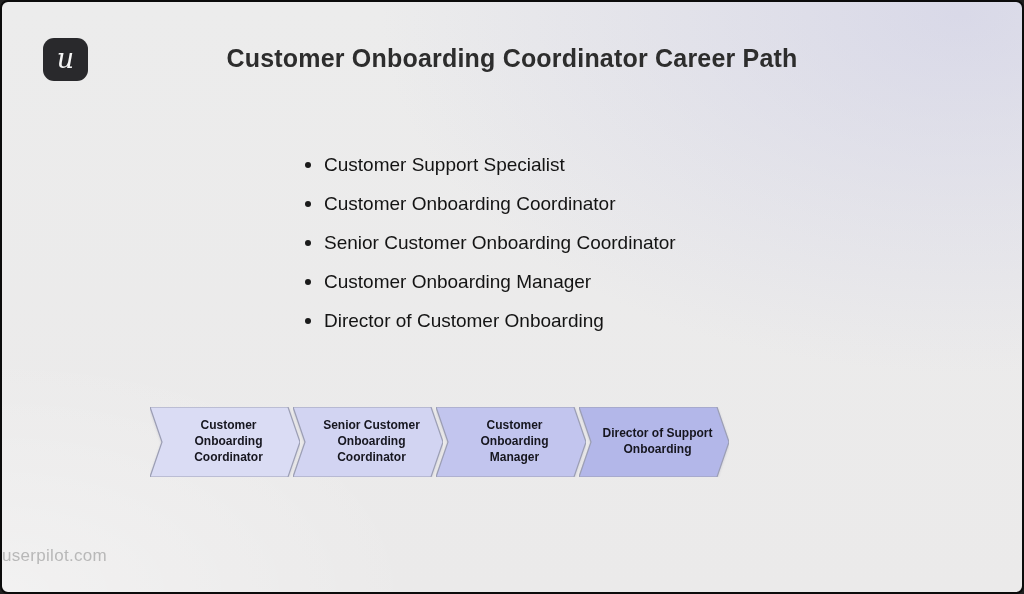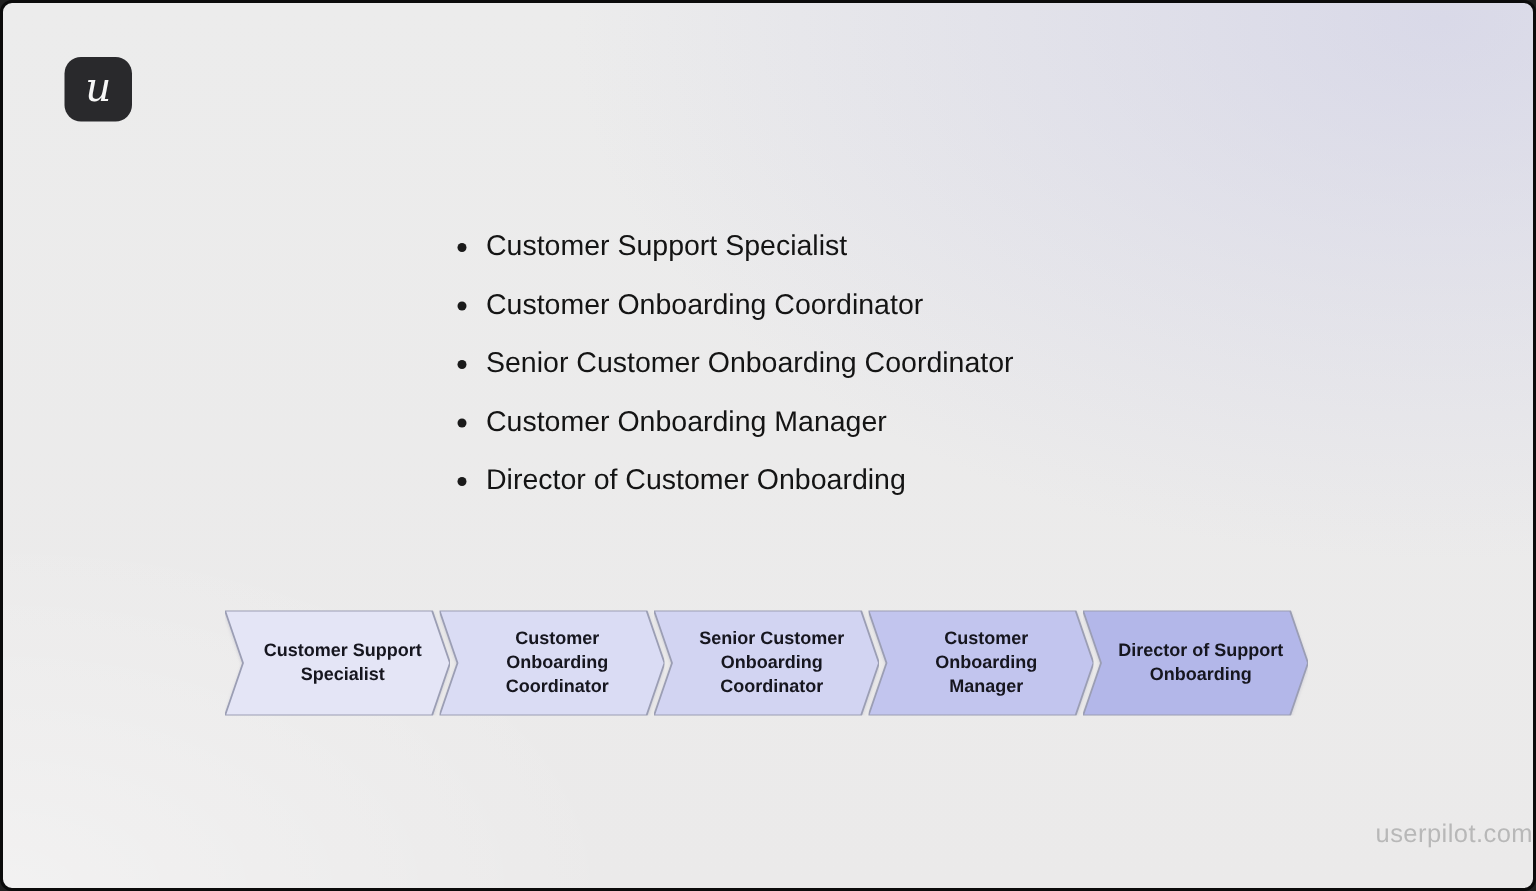--- a/index.html
+++ b/index.html
@@ -102,35 +102,36 @@
     font-weight: bold;
     line-height: 1.32;
     color: #16161f;
     white-space: pre-line;
   }
   
   .footer {
     position: absolute;
     left: 0; right: 0;
     top: 544px;
-    text-align: right;
+    text-align: left;
     font-size: 17px;
     color: #b8b8b8;
     letter-spacing: 0.3px;
   }
 </style>
 </head>
 <body>
 
 <div class="frame">
 
   <div class="logo">
     <span class="logo-letter">u</span>
   </div>
 
+  <h1 class="title">Customer Onboarding Coordinator Career Path</h1>
 
   <ul class="career-list">
     <li>
       <span class="bullet-dot"></span>
       <span>Customer Support Specialist</span>
     </li>
     <li>
       <span class="bullet-dot"></span>
       <span>Customer Onboarding Coordinator</span>
     </li>
@@ -143,27 +144,20 @@
       <span>Customer Onboarding Manager</span>
     </li>
     <li>
       <span class="bullet-dot"></span>
       <span>Director of Customer Onboarding</span>
     </li>
   </ul>
 
   <div class="flow-row">
 
-    <div class="chevron">
-      <svg viewBox="0 0 150 70" preserveAspectRatio="none">
-        <polygon points="0,0 138,0 150,35 138,70 0,70 12,35" fill="#e4e5f6"></polygon>
-      </svg>
-      <div class="chevron-label">Customer Support
-Specialist</div>
-    </div>
 
     <div class="chevron">
       <svg viewBox="0 0 150 70" preserveAspectRatio="none">
         <polygon points="0,0 138,0 150,35 138,70 0,70 12,35" fill="#dadcf4"></polygon>
       </svg>
       <div class="chevron-label">Customer Onboarding
 Coordinator</div>
     </div>
 
     <div class="chevron">

